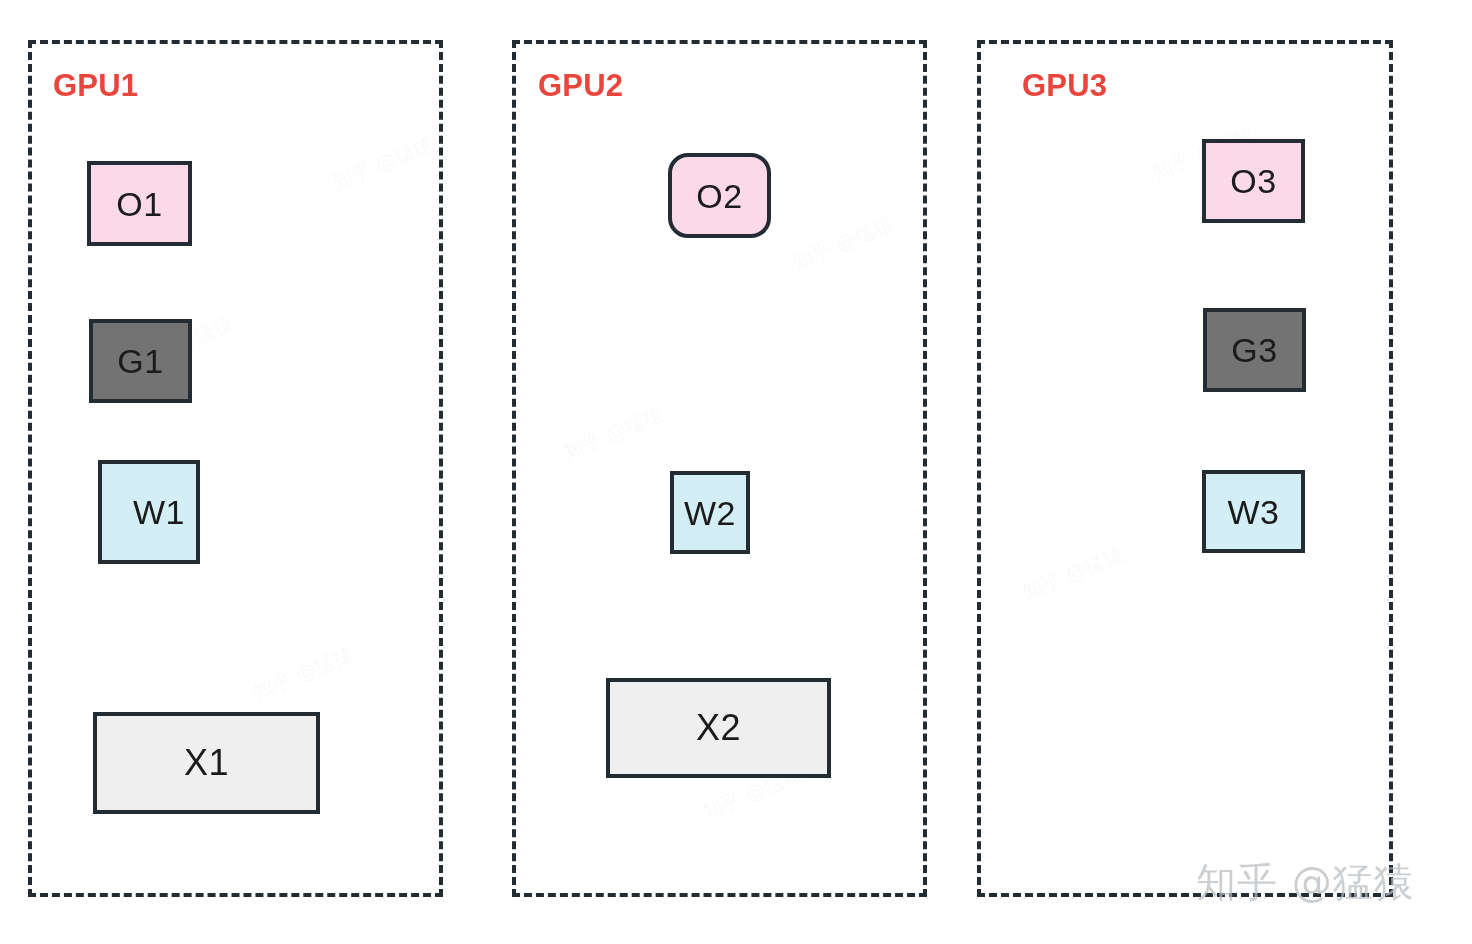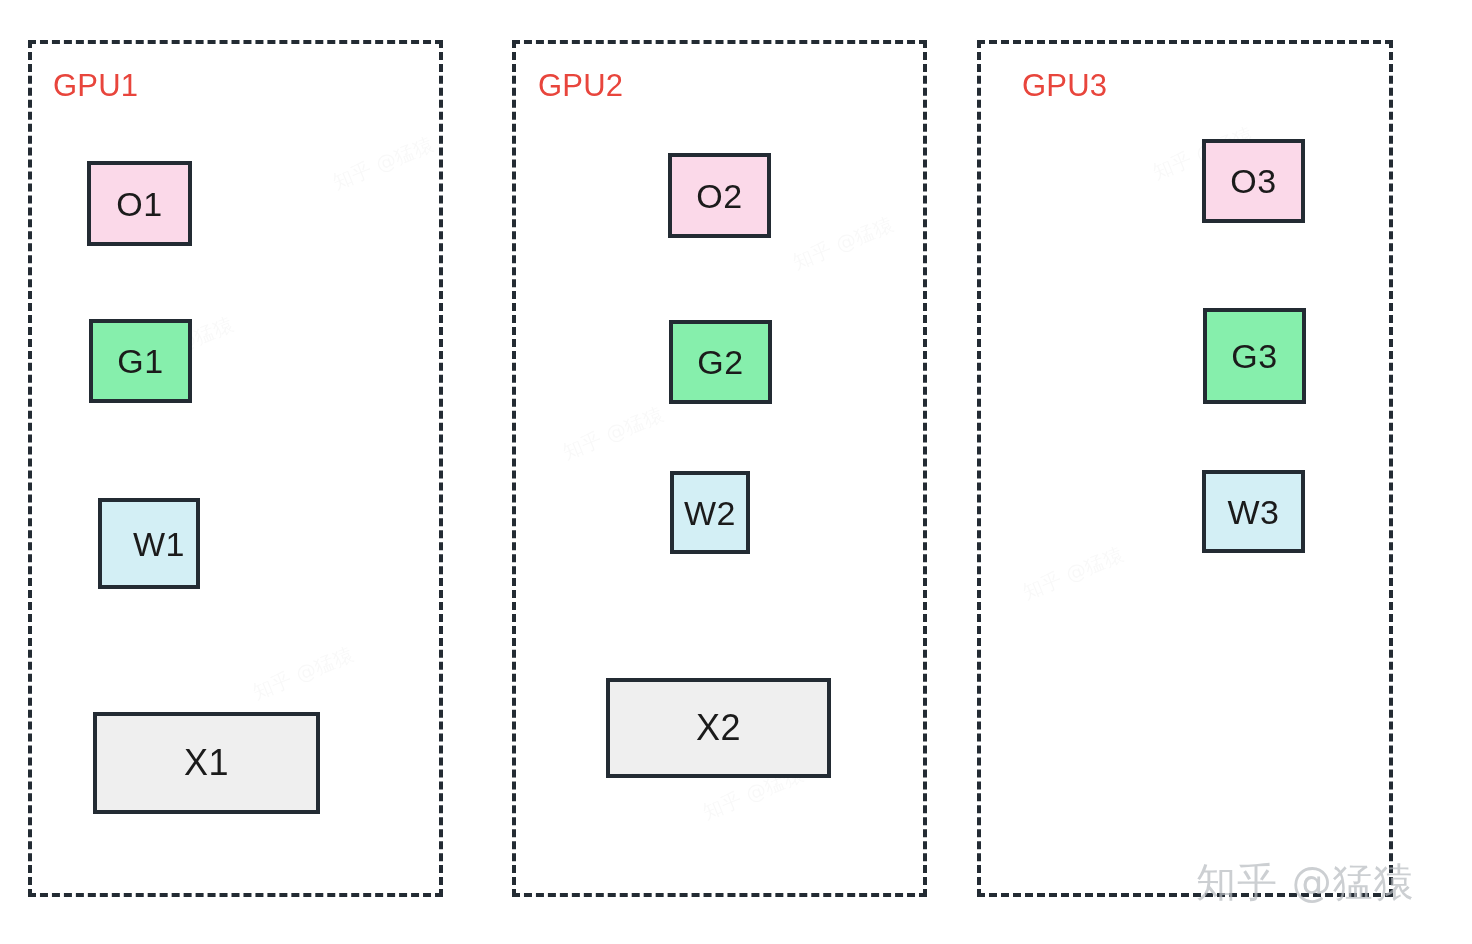--- a/index.html
+++ b/index.html
@@ -29,21 +29,21 @@
     position: absolute;
     box-sizing: border-box;
     border: 4px dashed #232b33;
     background: transparent;
   }
 
   .gpu-label {
     position: absolute;
     color: #e8453c;
     font-size: 31px;
-    font-weight: 400;
+    font-weight: 700;
     letter-spacing: 0.2px;
     line-height: 1;
     white-space: nowrap;
     user-select: none;
   }
 
   
   .node {
     position: absolute;
     box-sizing: border-box;
@@ -53,21 +53,21 @@
     justify-content: center;
     font-size: 34px;
     font-weight: 400;
     color: #1b1b1b;
     line-height: 1;
     letter-spacing: 0.5px;
     user-select: none;
   }
 
   .node.opt   { background: #fbd9e9; }
-  .node.grad  { background: #86efac; }
+  .node.grad  { background: #737373; }
   .node.wts   { background: #d3eff5; }
   .node.data  { background: #efefef; font-size: 36px; }
 
   
   .watermark {
     position: absolute;
     color: #b9bdc2;
     opacity: 0.72;
     font-size: 40px;
     font-weight: 500;
@@ -103,35 +103,34 @@
   <div class="bg-mark" style="left:250px;  top:660px;">知乎 @猛猿</div>
   <div class="bg-mark" style="left:700px;  top:780px;">知乎 @猛猿</div>
   <div class="bg-mark" style="left:1150px; top:140px;">知乎 @猛猿</div>
 
   <div class="gpu-group" style="left:28px; top:40px; width:415px; height:857px;">
   </div>
   <div class="gpu-label" style="left:53px; top:70px;">GPU1</div>
 
   <div class="node opt" style="left:87px;  top:161px; width:105px; height:85px;">O1</div>
   <div class="node grad" style="left:89px;  top:319px; width:103px; height:84px;">G1</div>
-  <div class="node wts" style="left:98px;  top:498px; width:102px; height:91px;padding-left:20px;">W1</div>
+  <div class="node wts" style="left:98px;  top:460px; width:102px; height:104px;padding-left:20px;">W1</div>
   <div class="node data" style="left:93px;  top:712px; width:227px; height:102px;">X1</div>
 
   <div class="gpu-group" style="left:512px; top:40px; width:415px; height:857px;">
   </div>
   <div class="gpu-label" style="left:538px; top:70px;">GPU2</div>
 
-  <div class="node opt" style="left:668px; top:153px; width:103px; height:85px;">O2</div>
-  <div class="node grad" style="left:669px; top:320px; width:103px; height:84px;">G2</div>
+  <div class="node opt" style="left:668px; top:153px; width:103px; height:85px;border-radius:20px;">O2</div>
   <div class="node wts" style="left:670px; top:471px; width:80px; height:83px;">W2</div>
   <div class="node data" style="left:606px; top:678px; width:225px; height:100px;text-align:right;">X2</div>
 
   <div class="gpu-group" style="left:977px; top:40px; width:416px; height:857px;">
   </div>
   <div class="gpu-label" style="left:1022px; top:70px;">GPU3</div>
 
   <div class="node opt" style="left:1202px; top:139px; width:103px; height:84px;">O3</div>
-  <div class="node grad" style="left:1203px; top:308px; width:103px; height:96px;">G3</div>
+  <div class="node grad" style="left:1203px; top:308px; width:103px; height:84px;">G3</div>
   <div class="node wts" style="left:1202px; top:470px; width:103px; height:83px;">W3</div>
 
   <div class="watermark" style="left:1196px; top:855px;">知乎 @猛猿</div>
 
 </div>
 
 </body></html>

